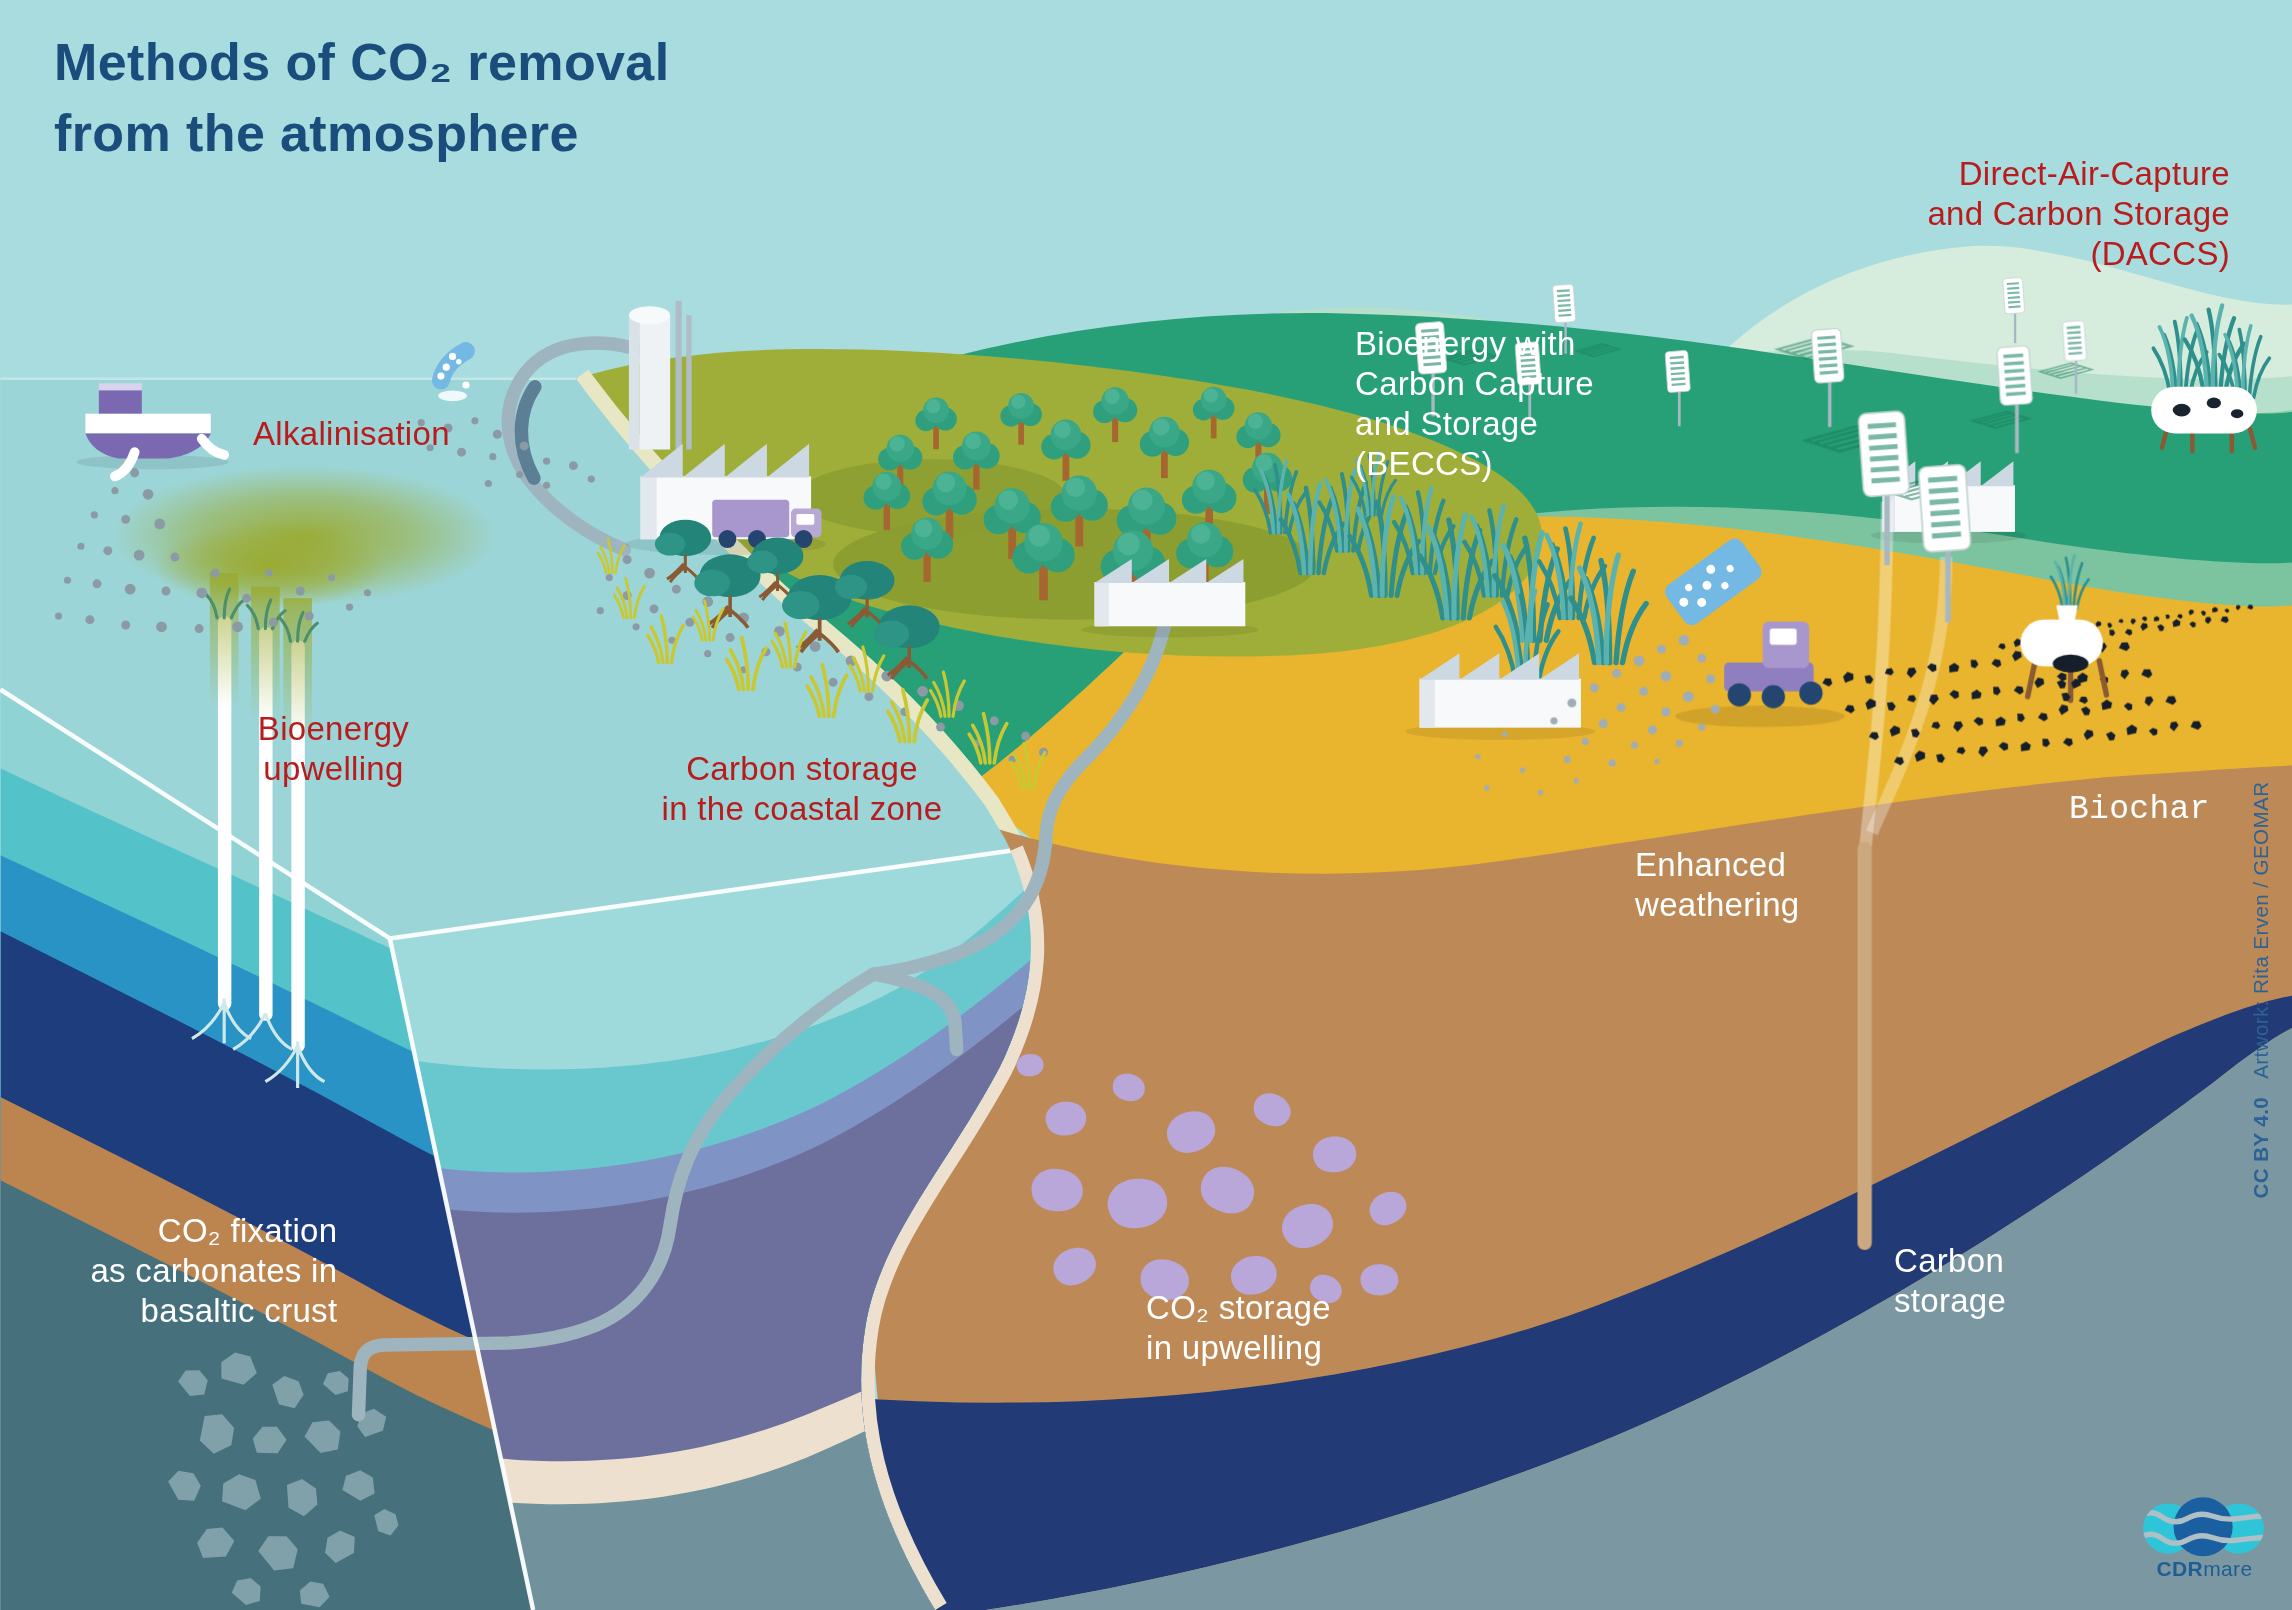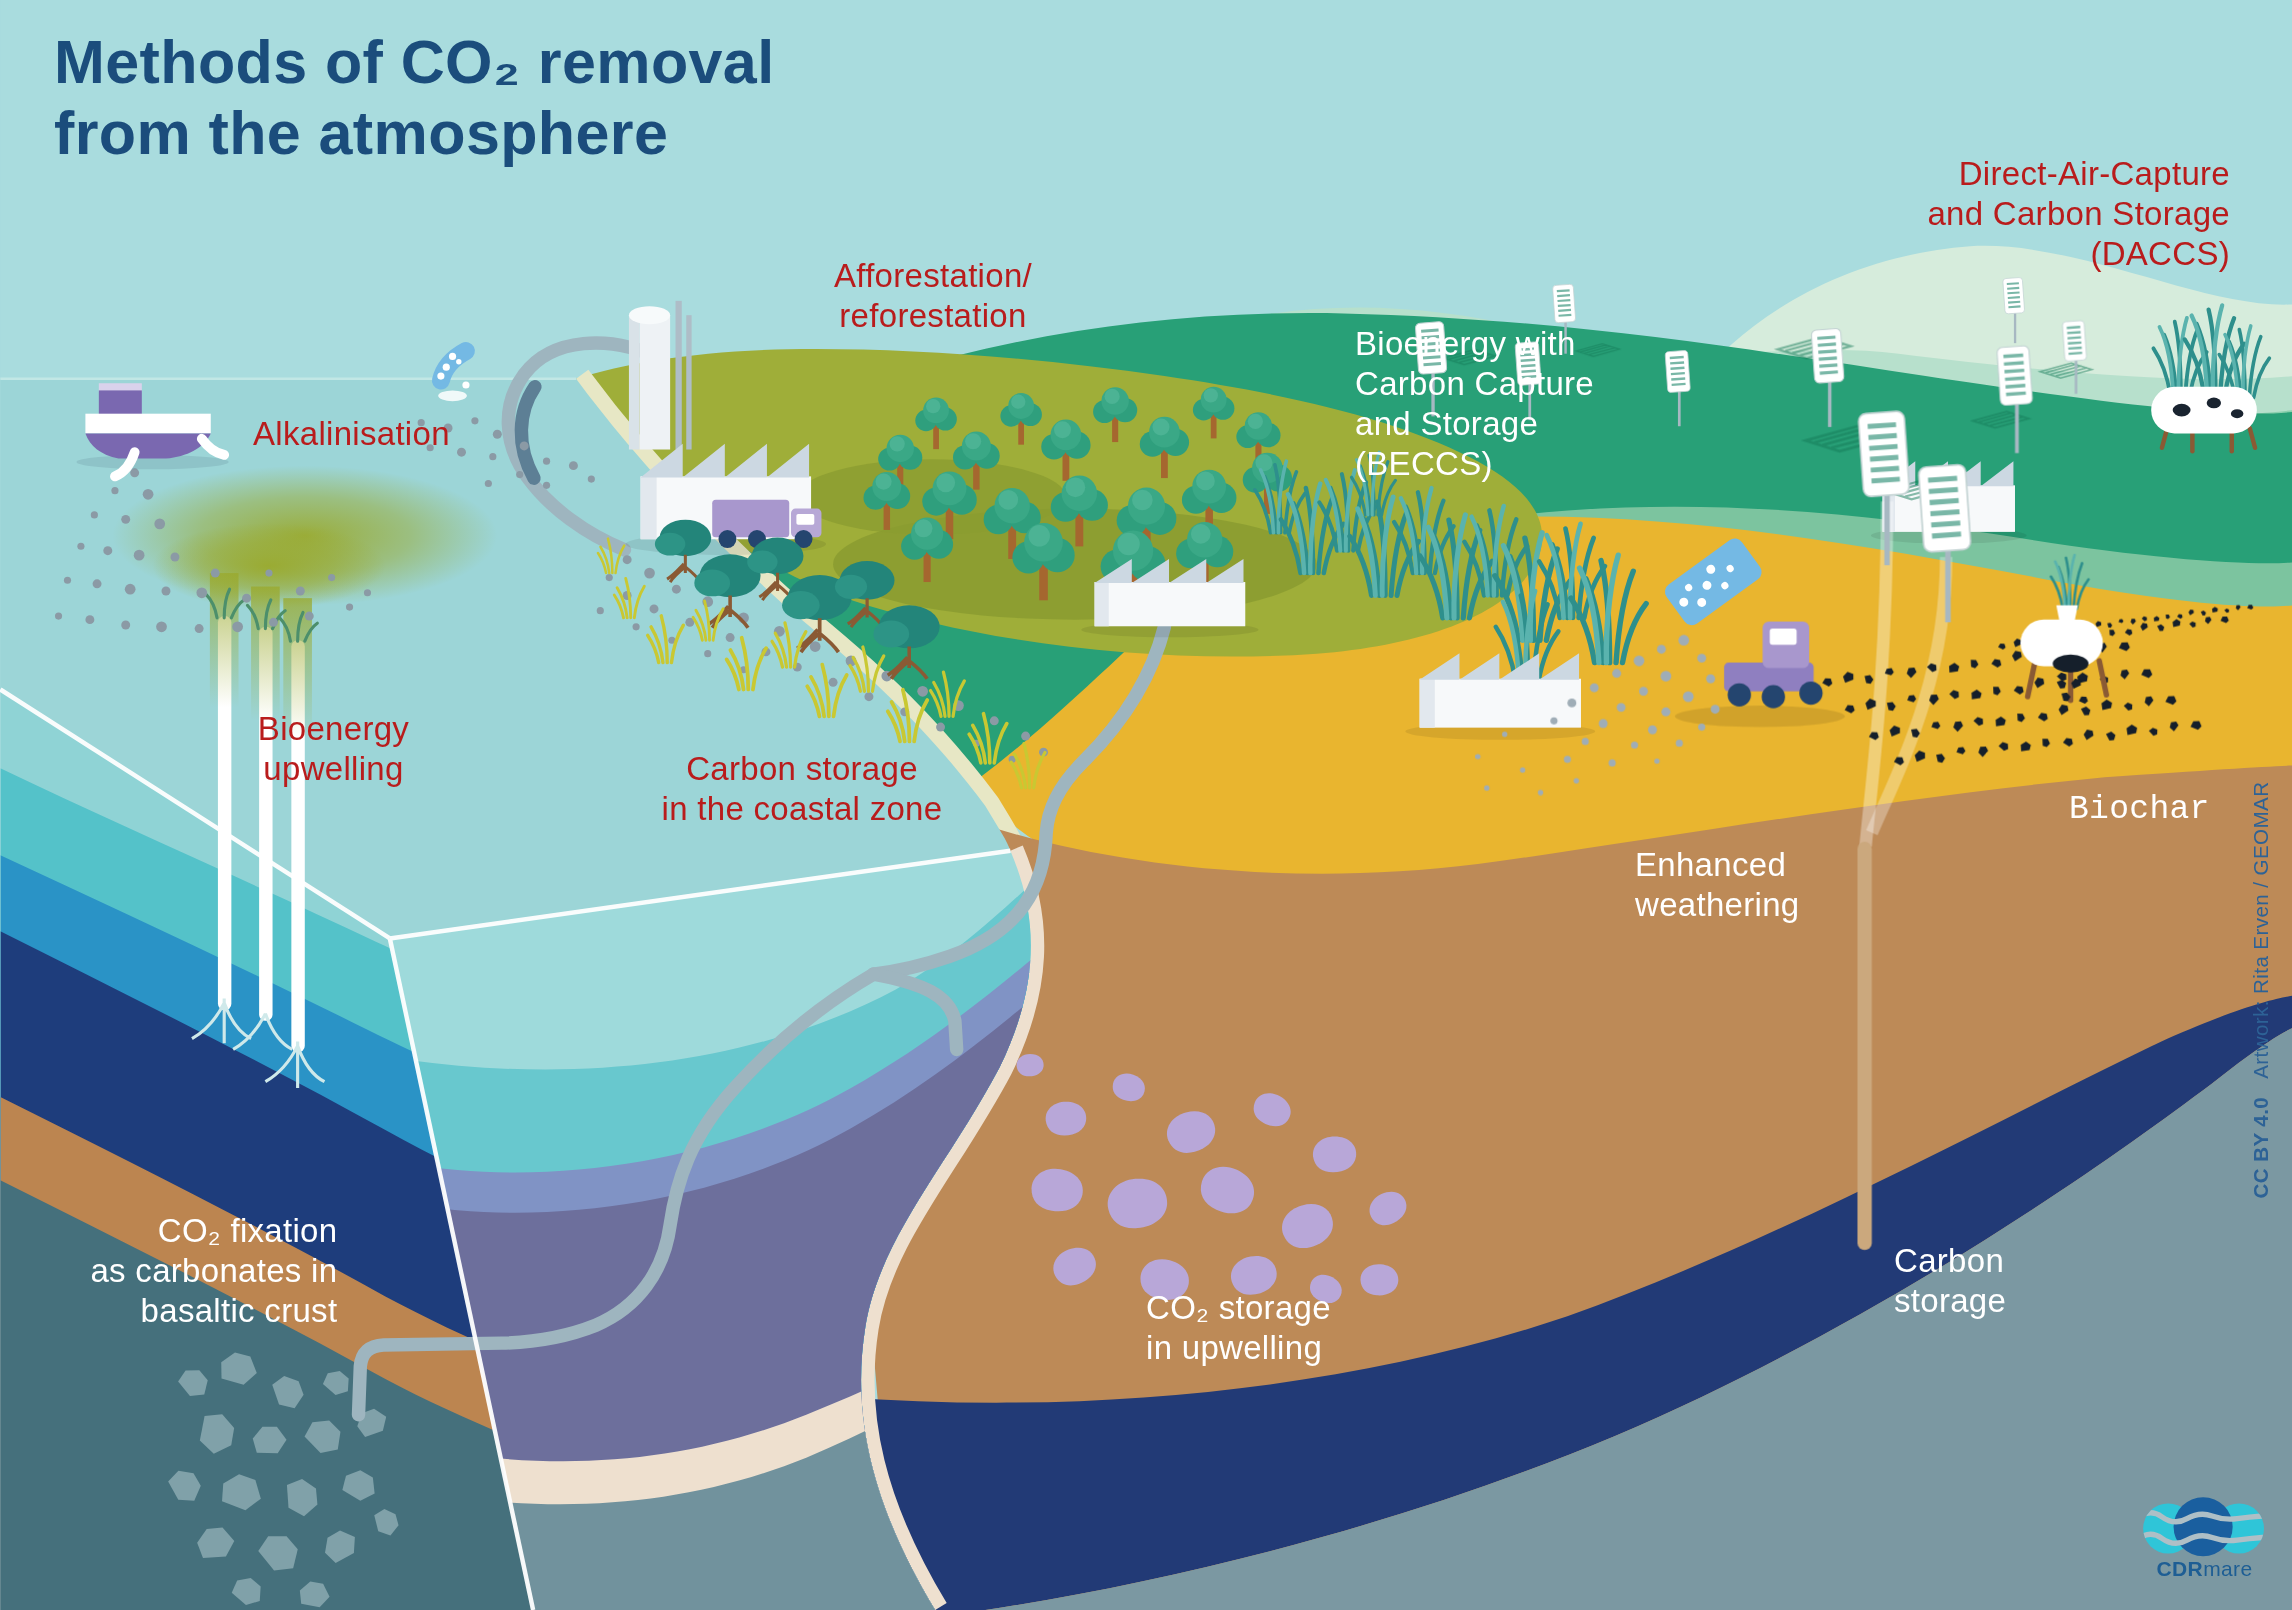--- a/index.html
+++ b/index.html
@@ -1,19 +1,19 @@
 <!DOCTYPE html>
 <html style="font-size:14.3px"><head>
 <meta charset="utf-8">
 <style>
   html,body{margin:0;padding:0;}
   .stage{position:relative;width:2293px;height:1610px;overflow:hidden;background:#a9dcde;
          font-family:"Liberation Sans","DejaVu Sans",sans-serif;}
   svg.scene{position:absolute;left:0;top:0;width:2293px;height:1610px;}
-  .title{position:absolute;left:54px;top:27px;font-size:61px;line-height:71px;font-weight:600;
+  .title{position:absolute;left:54px;top:27px;font-size:52px;line-height:71px;font-weight:600;
          color:#1b4d7c;letter-spacing:0.4px;}
   .lbl{position:absolute;font-size:33px;line-height:40px;color:#b91c1c;font-weight:500;letter-spacing:0.3px;}
   .white{color:#ffffff;}
   .center{text-align:center;}
   .right{text-align:right;}
   .credit{position:absolute;left:2030px;top:978px;width:461px;text-align:center;
           transform:rotate(-90deg);transform-origin:center;font-size:20.6px;color:#2d6296;
           letter-spacing:0.4px;white-space:nowrap;}
   .credit b{font-weight:700;margin-right:18px;}
   .brand{position:absolute;left:2133px;top:1557px;width:143px;text-align:center;font-size:21px;
@@ -599,24 +599,20 @@
 
   <div class="title">
     <div>Methods of CO₂ removal</div>
     <div>from the atmosphere</div>
   </div>
 
   <div class="lbl" style="left:253px;top:414px;">
     <div>Alkalinisation</div>
   </div>
 
-  <div class="lbl center" style="left:754px;top:256px;width:358px;">
-    <div>Afforestation/</div>
-    <div>reforestation</div>
-  </div>
 
   <div class="lbl white" style="left:1355px;top:324px;">
     <div>Bioenergy with</div>
     <div>Carbon Capture</div>
     <div>and Storage</div>
     <div>(BECCS)</div>
   </div>
 
   <div class="lbl right" style="left:1872px;top:154px;width:358px;">
     <div>Direct-Air-Capture</div>

